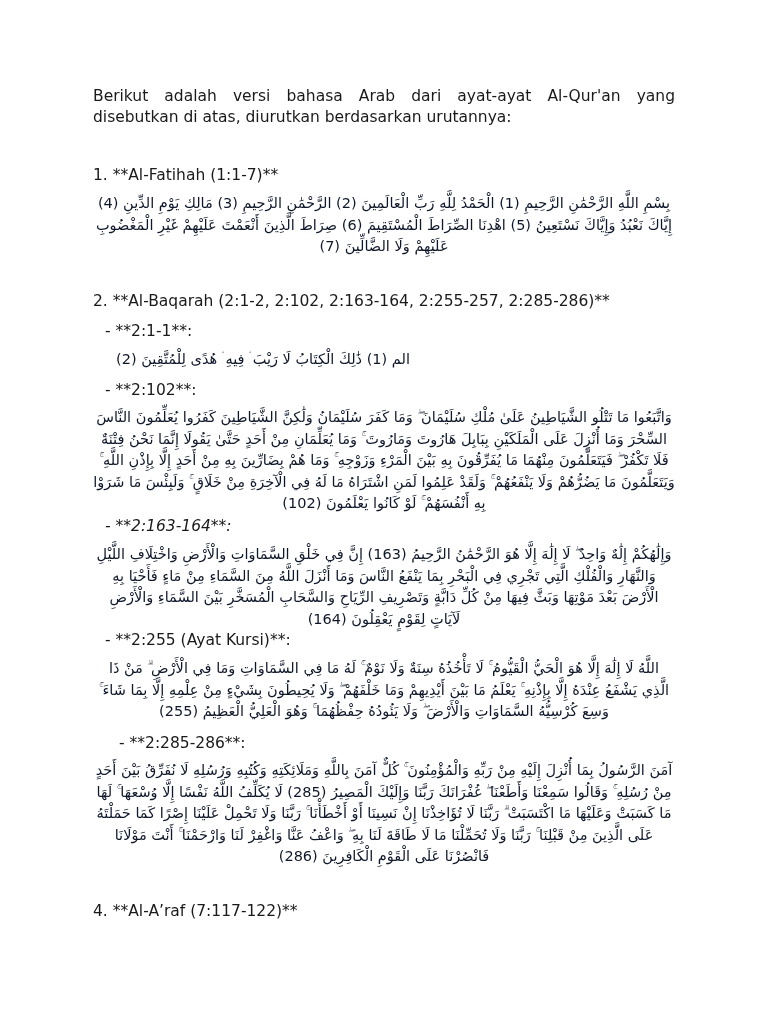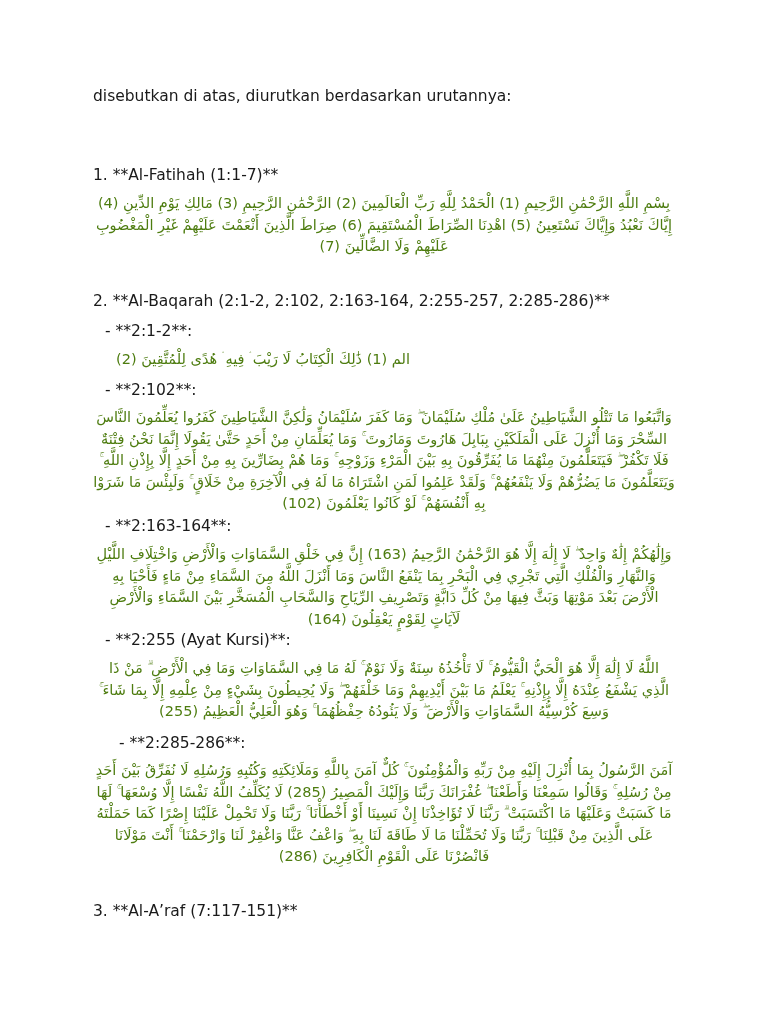--- a/index.html
+++ b/index.html
@@ -45,47 +45,48 @@
       line-height: 20px;
       white-space: nowrap;
     }
     .arabic {
       direction: rtl;
       unicode-bidi: plaintext;
       text-align: center;
       font-family: "DejaVu Sans", sans-serif;
       font-size: 14.5px;
       line-height: 21.5px;
-      color: #4d7c0f;
+      color: #0f172a;
     }
   </style>
 </head>
 <body>
 
 <div class="page">
 
   <div class="abs intro">
+    <span class="l1">Berikut adalah versi bahasa Arab dari ayat-ayat Al-Qur'an yang</span>
     <span class="l2">disebutkan di atas, diurutkan berdasarkan urutannya:</span>
   </div>
 
   <div class="abs heading" style="top:165px;">1. **Al-Fatihah (1:1-7)**</div>
   <div class="abs arabic" style="top:193px; left:0; width:582px;">بِسْمِ اللَّهِ الرَّحْمَٰنِ الرَّحِيمِ (1) الْحَمْدُ لِلَّهِ رَبِّ الْعَالَمِينَ (2) الرَّحْمَٰنِ الرَّحِيمِ (3) مَالِكِ يَوْمِ الدِّينِ (4) إِيَّاكَ نَعْبُدُ وَإِيَّاكَ نَسْتَعِينُ (5) اهْدِنَا الصِّرَاطَ الْمُسْتَقِيمَ (6) صِرَاطَ الَّذِينَ أَنْعَمْتَ عَلَيْهِمْ غَيْرِ الْمَغْضُوبِ عَلَيْهِمْ وَلَا الضَّالِّينَ (7)</div>
 
   <div class="abs heading" style="top:291px;">2. **Al-Baqarah (2:1-2, 2:102, 2:163-164, 2:255-257, 2:285-286)**</div>
 
-  <div class="abs sub" style="top:321px;">- **2:1-2**:</div>
+  <div class="abs sub" style="top:321px;">- **2:1-1**:</div>
   <div class="abs arabic" style="top:349px; left:0; width:340px;">الم (1) ذَٰلِكَ الْكِتَابُ لَا رَيْبَ ۛ فِيهِ ۛ هُدًى لِلْمُتَّقِينَ (2)</div>
 
   <div class="abs sub" style="top:380px;">- **2:102**:</div>
   <div class="abs arabic" style="top:407px; left:0; width:582px;">وَاتَّبَعُوا مَا تَتْلُو الشَّيَاطِينُ عَلَىٰ مُلْكِ سُلَيْمَانَ ۖ وَمَا كَفَرَ سُلَيْمَانُ وَلَٰكِنَّ الشَّيَاطِينَ كَفَرُوا يُعَلِّمُونَ النَّاسَ السِّحْرَ وَمَا أُنْزِلَ عَلَى الْمَلَكَيْنِ بِبَابِلَ هَارُوتَ وَمَارُوتَ ۚ وَمَا يُعَلِّمَانِ مِنْ أَحَدٍ حَتَّىٰ يَقُولَا إِنَّمَا نَحْنُ فِتْنَةٌ فَلَا تَكْفُرْ ۖ فَيَتَعَلَّمُونَ مِنْهُمَا مَا يُفَرِّقُونَ بِهِ بَيْنَ الْمَرْءِ وَزَوْجِهِ ۚ وَمَا هُمْ بِضَارِّينَ بِهِ مِنْ أَحَدٍ إِلَّا بِإِذْنِ اللَّهِ ۚ وَيَتَعَلَّمُونَ مَا يَضُرُّهُمْ وَلَا يَنْفَعُهُمْ ۚ وَلَقَدْ عَلِمُوا لَمَنِ اشْتَرَاهُ مَا لَهُ فِي الْآخِرَةِ مِنْ خَلَاقٍ ۚ وَلَبِئْسَ مَا شَرَوْا بِهِ أَنْفُسَهُمْ ۚ لَوْ كَانُوا يَعْلَمُونَ (102)</div>
 
-  <div class="abs sub" style="top:516px;">- **2:163-164**:</div>
+  <div class="abs sub" style="top:516px;font-style:italic;">- **2:163-164**:</div>
   <div class="abs arabic" style="top:544px; left:0; width:582px;">وَإِلَٰهُكُمْ إِلَٰهٌ وَاحِدٌ ۖ لَا إِلَٰهَ إِلَّا هُوَ الرَّحْمَٰنُ الرَّحِيمُ (163) إِنَّ فِي خَلْقِ السَّمَاوَاتِ وَالْأَرْضِ وَاخْتِلَافِ اللَّيْلِ وَالنَّهَارِ وَالْفُلْكِ الَّتِي تَجْرِي فِي الْبَحْرِ بِمَا يَنْفَعُ النَّاسَ وَمَا أَنْزَلَ اللَّهُ مِنَ السَّمَاءِ مِنْ مَاءٍ فَأَحْيَا بِهِ الْأَرْضَ بَعْدَ مَوْتِهَا وَبَثَّ فِيهَا مِنْ كُلِّ دَابَّةٍ وَتَصْرِيفِ الرِّيَاحِ وَالسَّحَابِ الْمُسَخَّرِ بَيْنَ السَّمَاءِ وَالْأَرْضِ لَآيَاتٍ لِقَوْمٍ يَعْقِلُونَ (164)</div>
 
   <div class="abs sub" style="top:630px;">- **2:255 (Ayat Kursi)**:</div>
   <div class="abs arabic" style="top:658px; left:0; width:582px;">اللَّهُ لَا إِلَٰهَ إِلَّا هُوَ الْحَيُّ الْقَيُّومُ ۚ لَا تَأْخُذُهُ سِنَةٌ وَلَا نَوْمٌ ۚ لَهُ مَا فِي السَّمَاوَاتِ وَمَا فِي الْأَرْضِ ۗ مَنْ ذَا الَّذِي يَشْفَعُ عِنْدَهُ إِلَّا بِإِذْنِهِ ۚ يَعْلَمُ مَا بَيْنَ أَيْدِيهِمْ وَمَا خَلْفَهُمْ ۖ وَلَا يُحِيطُونَ بِشَيْءٍ مِنْ عِلْمِهِ إِلَّا بِمَا شَاءَ ۚ وَسِعَ كُرْسِيُّهُ السَّمَاوَاتِ وَالْأَرْضَ ۖ وَلَا يَئُودُهُ حِفْظُهُمَا ۚ وَهُوَ الْعَلِيُّ الْعَظِيمُ (255)</div>
 
   <div class="abs sub" style="top:733px;margin-left:14px;">- **2:285-286**:</div>
   <div class="abs arabic" style="top:760px; left:0; width:582px;">آمَنَ الرَّسُولُ بِمَا أُنْزِلَ إِلَيْهِ مِنْ رَبِّهِ وَالْمُؤْمِنُونَ ۚ كُلٌّ آمَنَ بِاللَّهِ وَمَلَائِكَتِهِ وَكُتُبِهِ وَرُسُلِهِ لَا نُفَرِّقُ بَيْنَ أَحَدٍ مِنْ رُسُلِهِ ۚ وَقَالُوا سَمِعْنَا وَأَطَعْنَا ۖ غُفْرَانَكَ رَبَّنَا وَإِلَيْكَ الْمَصِيرُ (285) لَا يُكَلِّفُ اللَّهُ نَفْسًا إِلَّا وُسْعَهَا ۚ لَهَا مَا كَسَبَتْ وَعَلَيْهَا مَا اكْتَسَبَتْ ۗ رَبَّنَا لَا تُؤَاخِذْنَا إِنْ نَسِينَا أَوْ أَخْطَأْنَا ۚ رَبَّنَا وَلَا تَحْمِلْ عَلَيْنَا إِصْرًا كَمَا حَمَلْتَهُ عَلَى الَّذِينَ مِنْ قَبْلِنَا ۚ رَبَّنَا وَلَا تُحَمِّلْنَا مَا لَا طَاقَةَ لَنَا بِهِ ۖ وَاعْفُ عَنَّا وَاغْفِرْ لَنَا وَارْحَمْنَا ۚ أَنْتَ مَوْلَانَا فَانْصُرْنَا عَلَى الْقَوْمِ الْكَافِرِينَ (286)</div>
 
-  <div class="abs heading" style="top:901px;">3. **Al-A’raf (7:117-151)**</div>
+  <div class="abs heading" style="top:901px;">4. **Al-A’raf (7:117-122)**</div>
 
 </div>
 
 </body></html>

